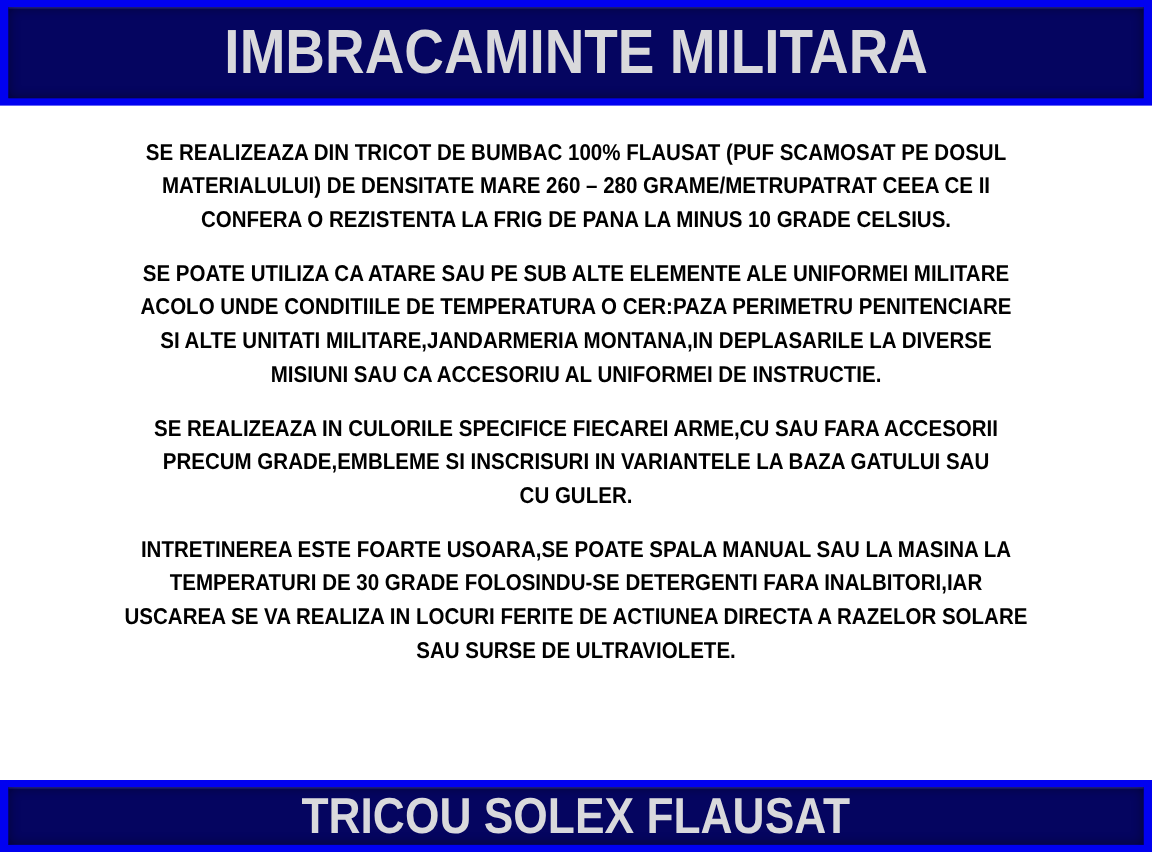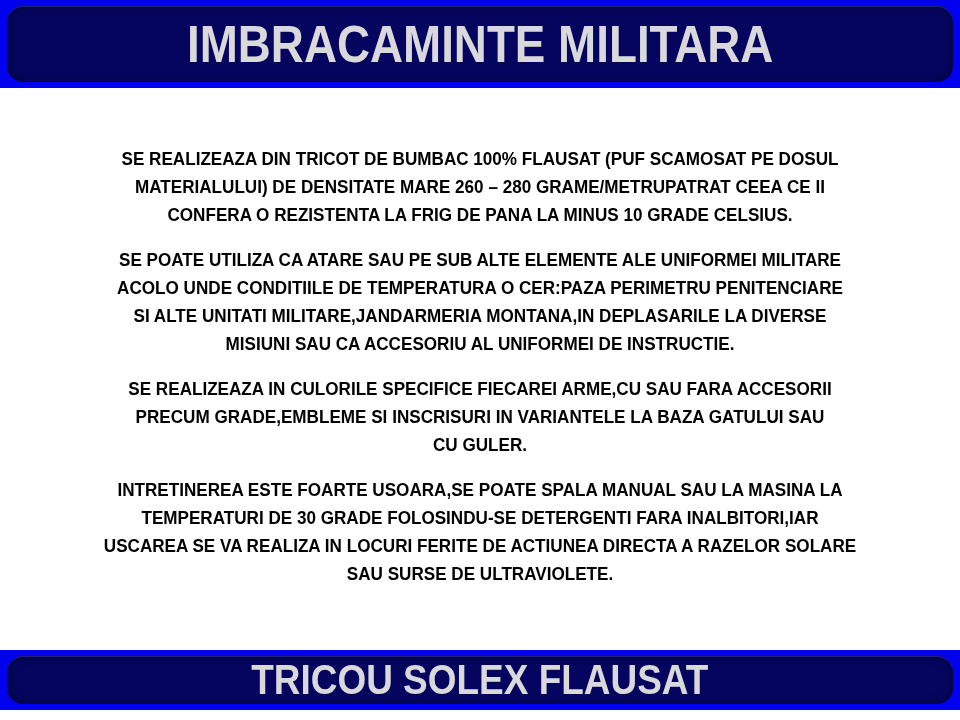--- a/index.html
+++ b/index.html
@@ -32,41 +32,40 @@
     position: absolute;
     left: 7px;
     right: 7px;
     top: 6px;
     bottom: 6px;
     background: var(--banner_fill, #050560);
     box-shadow: inset 0 0 10px rgba(0,0,0,0.45), inset 0 1px 0 rgba(120,120,230,0.35);
     display: flex;
     align-items: center;
     justify-content: center;
-    border-radius: 16px;
   }
 
   .banner-title {
     margin: 0;
     color: var(--banner_text, #d9d9dc);
     white-space: nowrap;
     transform: scaleX(0.88);
     transform-origin: 50% 50%;
     letter-spacing: 0;
   }
   .banner-top .banner-title { font-size: 52px; }
   .banner-bottom .banner-title { font-size: 42px; }
 
   
   .body-text {
     position: absolute;
     top: 88px;
     left: 0;
     width: 900px;
-    padding-top: 57px;
+    padding-top: 26px;
     box-sizing: border-box;
   }
   .body-inner {
     width: 1068px;
     margin-left: -54px;
     transform: scaleX(0.9);
     transform-origin: 50% 0;
   }
   .body-inner p {
     margin: 0 0 17px 0;

